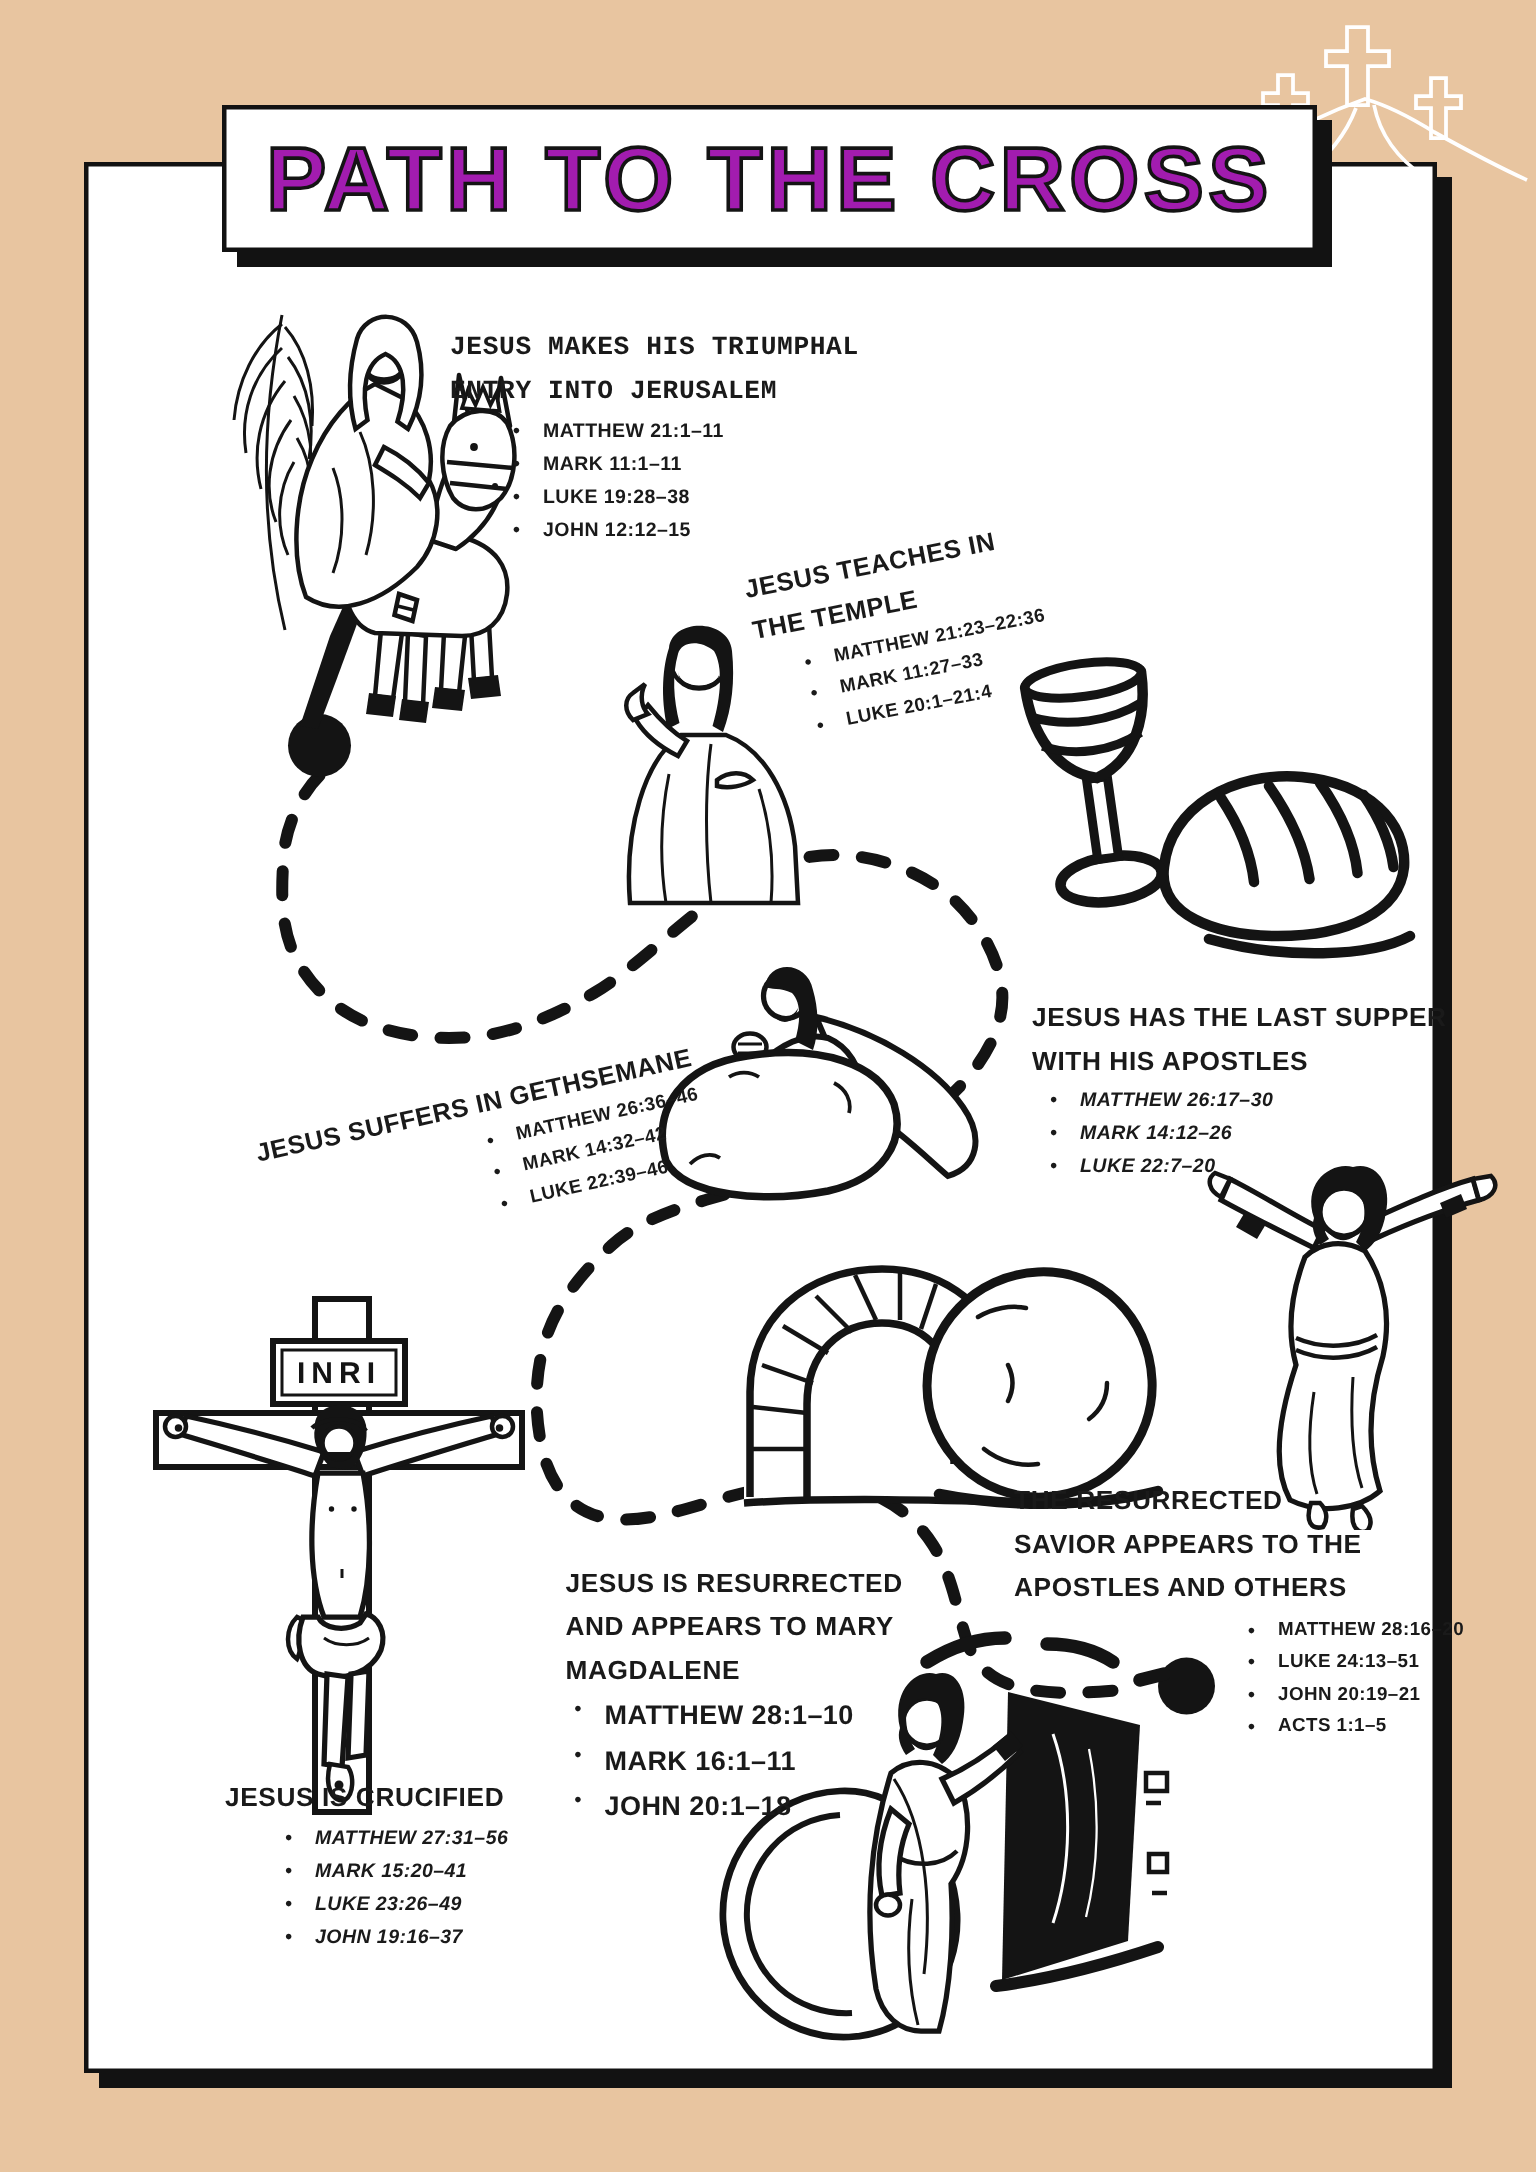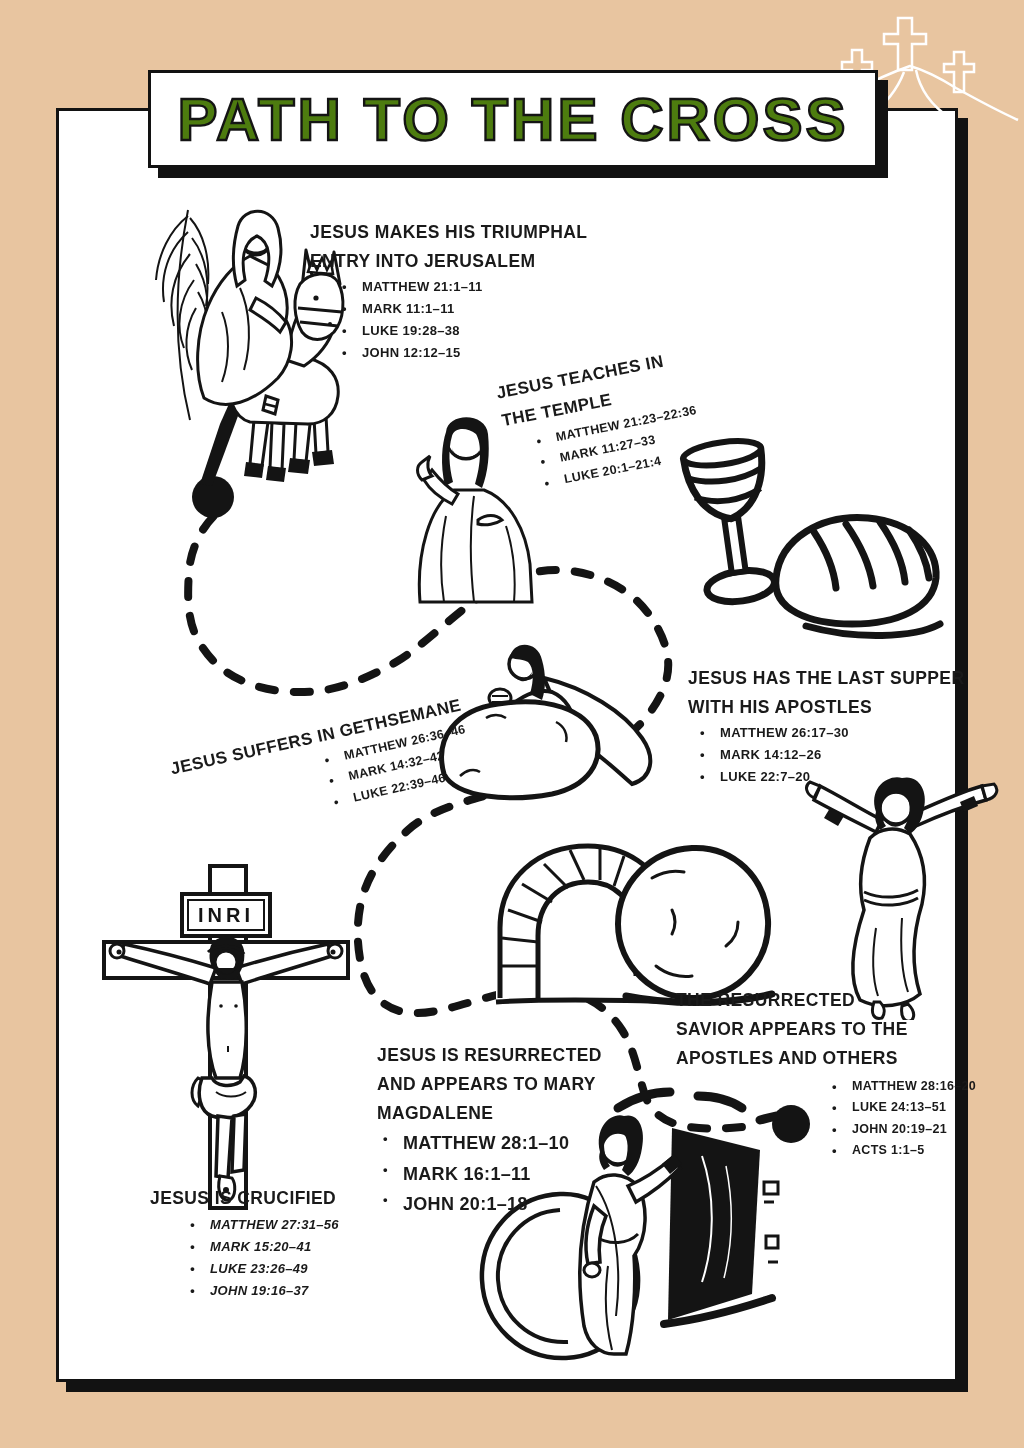--- a/index.html
+++ b/index.html
@@ -16,21 +16,21 @@
   }
   .banner{
     position:absolute;left:148px;top:70px;width:724px;height:92px;
     background:#ffffff;border:3px solid #121212;
     box-shadow:10px 10px 0 0 #121212;
     display:flex;align-items:center;justify-content:center;
     z-index:40;
   }
   .banner h1{
     margin:0;font-size:60px;font-weight:700;letter-spacing:3px;
-    color:#4d7c0f;-webkit-text-stroke:2.4px #141414;
+    color:#a21caf;-webkit-text-stroke:2.4px #141414;
     white-space:nowrap;
   }
   .ill{position:absolute;z-index:20;}
   .txt{position:absolute;z-index:30;}
   .station-title{
     font-size:17.5px;font-weight:700;line-height:1.65;letter-spacing:.4px;
     color:#1a1a1a;
   }
   ul.refs{
     list-style:none;margin:0;padding:0;
@@ -280,39 +280,39 @@
   <path d="M152,100 C166,94 182,84 196,72 L204,82 C190,96 174,108 160,116 Z" fill="#ffffff" stroke="#141414" stroke-width="3.5"></path>
   <path d="M186,78 L198,68 L206,78 L194,88 Z" fill="#141414"></path>
   <path d="M118,120 C110,140 108,160 112,178 L124,176 C122,160 124,144 130,130 Z" fill="#ffffff" stroke="#141414" stroke-width="3.5"></path>
   <ellipse cx="116" cy="184" rx="8" ry="7" fill="#ffffff" stroke="#141414" stroke-width="3"></ellipse>
   <circle cx="142" cy="62" r="16" fill="#ffffff" stroke="#141414" stroke-width="3.5"></circle>
   <path d="M124,66 C118,40 136,26 148,30 C162,26 170,42 166,62 C164,76 158,86 152,90 L146,84 C152,72 154,56 148,48 C138,44 128,48 128,58 C128,66 130,74 134,80 L128,84 C124,78 122,72 124,66 Z" fill="#141414"></path>
   <path d="M130,72 C134,84 150,84 154,70 C150,80 134,80 130,72 Z" fill="#141414"></path>
 </svg>
 </div>
 
-<div class="txt station-title" style="left:310px;top:218px;width:282px;">JESUS MAKES HIS TRIUMPHAL ENTRY INTO JERUSALEM</div>
+<div class="txt station-title" style="left:300px;top:218px;width:282px;font-family:Liberation Mono, monospace;">JESUS MAKES HIS TRIUMPHAL ENTRY INTO JERUSALEM</div>
 <ul class="refs txt" style="left:338px;top:276px;">
   <li>MATTHEW 21:1–11</li>
   <li>MARK 11:1–11</li>
   <li>LUKE 19:28–38</li>
   <li>JOHN 12:12–15</li>
 </ul>
 
 <div class="txt rot" style="left:494px;top:380px;width:195px;transform:rotate(-11deg);">
   <div class="station-title" style="font-size:17px;">JESUS TEACHES IN THE TEMPLE</div>
   <ul class="refs" style="margin-left:26px;margin-top:2px;font-size:12.5px;width:220px;">
     <li>MATTHEW 21:23–22:36</li>
     <li>MARK 11:27–33</li>
     <li>LUKE 20:1–21:4</li>
   </ul>
 </div>
 
 <div class="txt station-title" style="left:688px;top:664px;width:280px;">JESUS HAS THE LAST SUPPER WITH HIS APOSTLES</div>
-<ul class="refs txt" style="left:696px;top:722px;">
+<ul class="refs txt" style="left:696px;top:722px;font-style:italic;">
   <li>MATTHEW 26:17–30</li>
   <li>MARK 14:12–26</li>
   <li>LUKE 22:7–20</li>
 </ul>
 
 <div class="txt rot" style="left:168px;top:756px;width:440px;transform:rotate(-12.5deg);">
   <div class="station-title" style="font-size:17px;white-space:nowrap;">JESUS SUFFERS IN GETHSEMANE</div>
   <ul class="refs" style="margin-left:148px;margin-top:0;font-size:12.5px;">
     <li>MATTHEW 26:36–46</li>
     <li>MARK 14:32–42</li>

